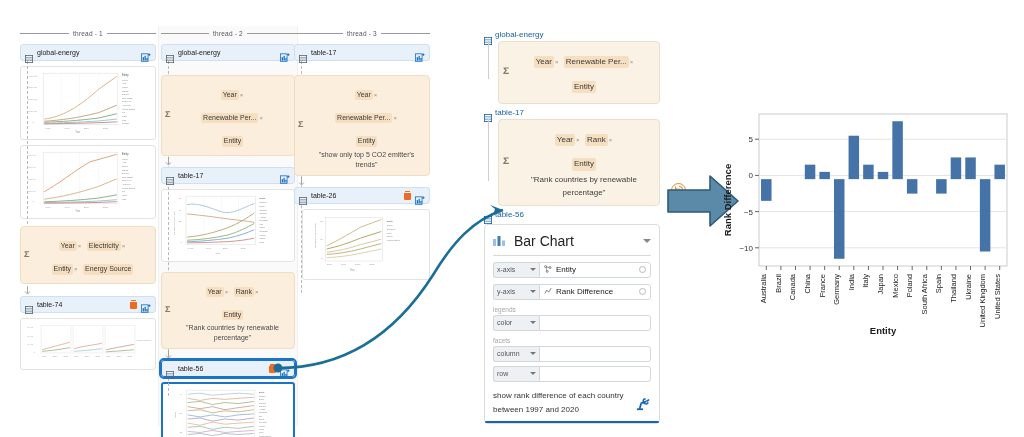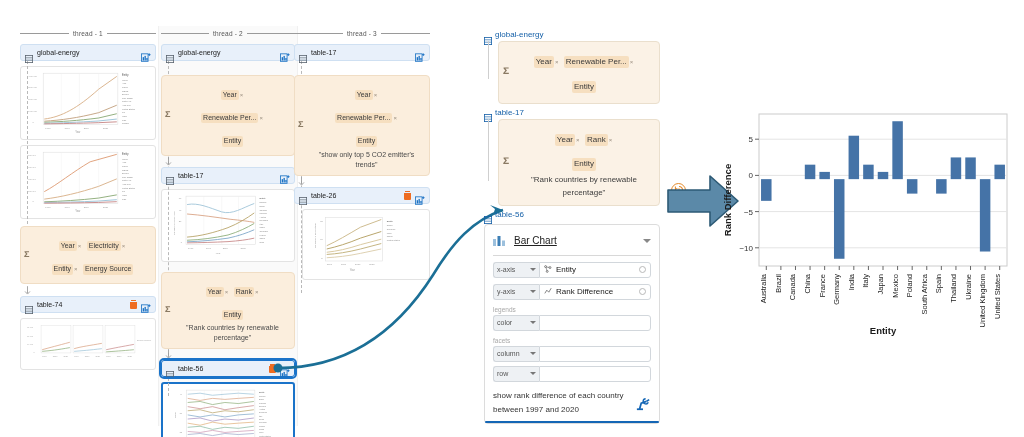--- a/index.html
+++ b/index.html
@@ -110,21 +110,21 @@
   }
 
   
   #cfg {
     margin-top:5px;
     background:#fff; border:1px solid #dcdcdc; border-radius:4px;
     padding:7px 8px 0 8px;
     position:relative;
   }
   .cfg-head { display:flex; align-items:center; gap:7px; padding-bottom:5px; border-bottom:1px solid #d8d8d8; }
-  .cfg-head .t { font-size:10px; color:#222; flex:1;text-decoration:underline; }
+  .cfg-head .t { font-size:14px; color:#222; flex:1; }
   .caret { width:0;height:0;border-left:4px solid transparent;border-right:4px solid transparent;border-top:4px solid #888; }
   .enc-row { display:flex; align-items:stretch; margin-top:6px; height:16px; }
   .enc-sel {
     width:46px; background:#eef1f4; border:1px solid #d2d7dc; border-right:none;
     border-radius:3px 0 0 3px; display:flex; align-items:center; justify-content:space-between;
     padding:0 3px; font-size:7px; color:#555;
   }
   .enc-sel .caret { border-top-color:#777; border-left-width:3px;border-right-width:3px;border-top-width:3px; }
   .enc-val {
     flex:1; background:#fff; border:1px solid #d2d7dc; border-radius:0 3px 3px 0;

